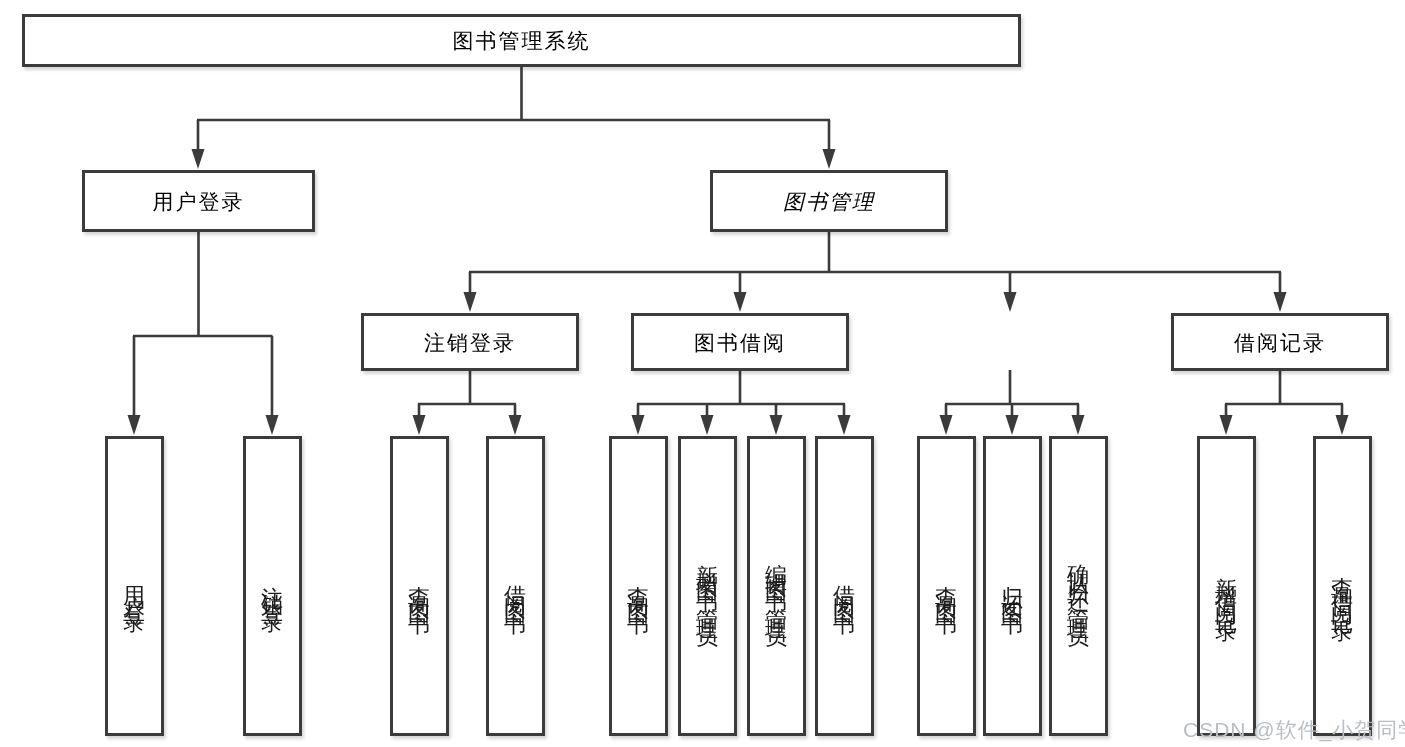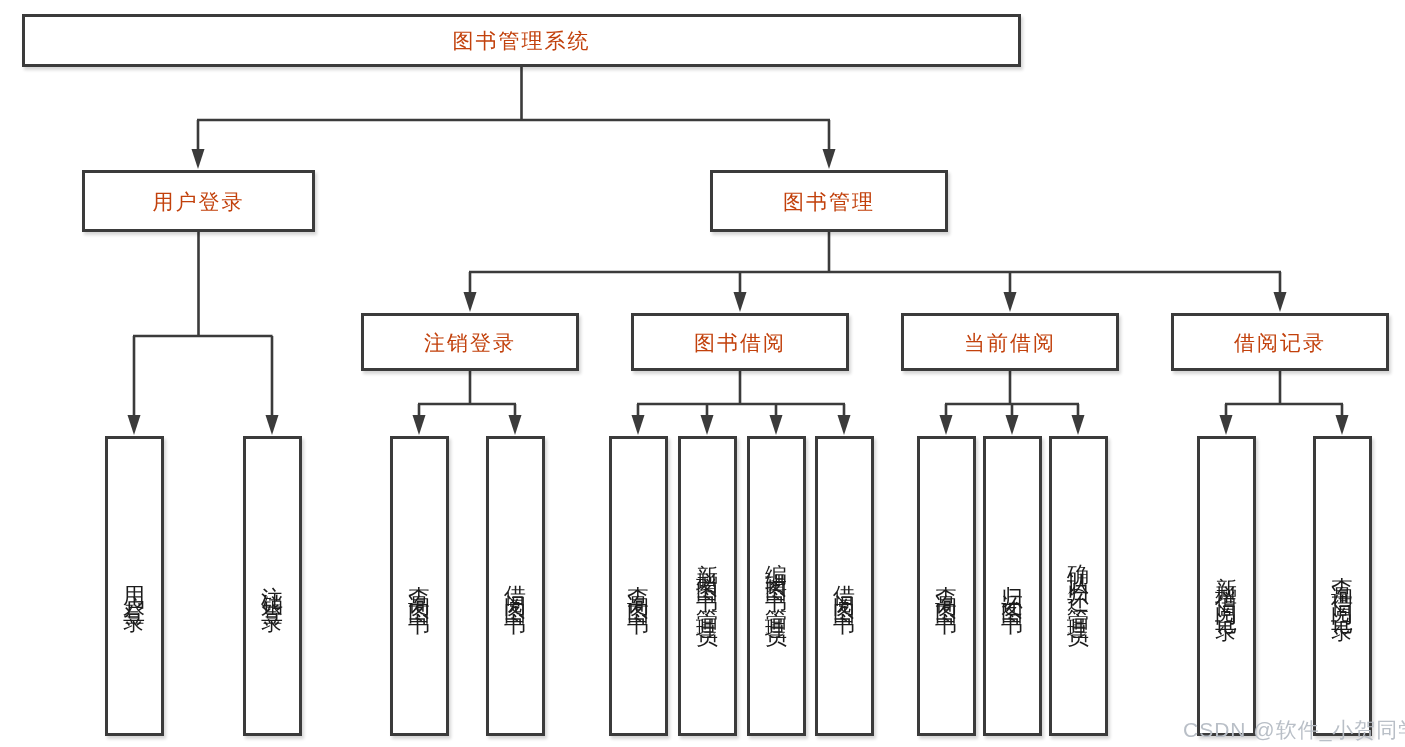--- a/index.html
+++ b/index.html
@@ -18,21 +18,21 @@
     box-sizing:border-box;
     display:flex;
     align-items:center;
     justify-content:center;
     box-shadow:2px 3px 3px rgba(0,0,0,0.16);
     z-index:2;
   }
   .hlabel{
     font-size:21px;
     line-height:1;
-    color:#c2410c;
+    color:#000000;
     letter-spacing:2px;
     white-space:nowrap;
   }
   .vlabel{
     writing-mode:vertical-rl;
     text-orientation:mixed;
     font-size:22px;
     line-height:1;
     color:#1c1c1c;
     letter-spacing:9px;
@@ -112,32 +112,29 @@
     </g>
   </svg>
 
   <div class="box" style="left:22px;top:14px;width:999px;height:53px;">
     <span class="hlabel">图书管理系统</span>
   </div>
 
   <div class="box" style="left:82px;top:170px;width:233px;height:62px;">
     <span class="hlabel">用户登录</span>
   </div>
-  <div class="box" style="left:710px;top:170px;width:238px;height:62px;">
+  <div class="box" style="left:710px;top:170px;width:238px;height:62px;font-style:italic;">
     <span class="hlabel">图书管理</span>
   </div>
 
   <div class="box" style="left:361px;top:313px;width:218px;height:58px;">
     <span class="hlabel">注销登录</span>
   </div>
   <div class="box" style="left:631px;top:313px;width:218px;height:58px;">
     <span class="hlabel">图书借阅</span>
-  </div>
-  <div class="box" style="left:901px;top:313px;width:218px;height:58px;">
-    <span class="hlabel">当前借阅</span>
   </div>
   <div class="box" style="left:1171px;top:313px;width:218px;height:58px;">
     <span class="hlabel">借阅记录</span>
   </div>
 
   <div class="box" style="left:104.5px;top:436px;width:59px;height:300px;">
     <span class="vlabel">用户登录</span>
   </div>
   <div class="box" style="left:242.5px;top:436px;width:59px;height:300px;">
     <span class="vlabel">注销登录</span>

